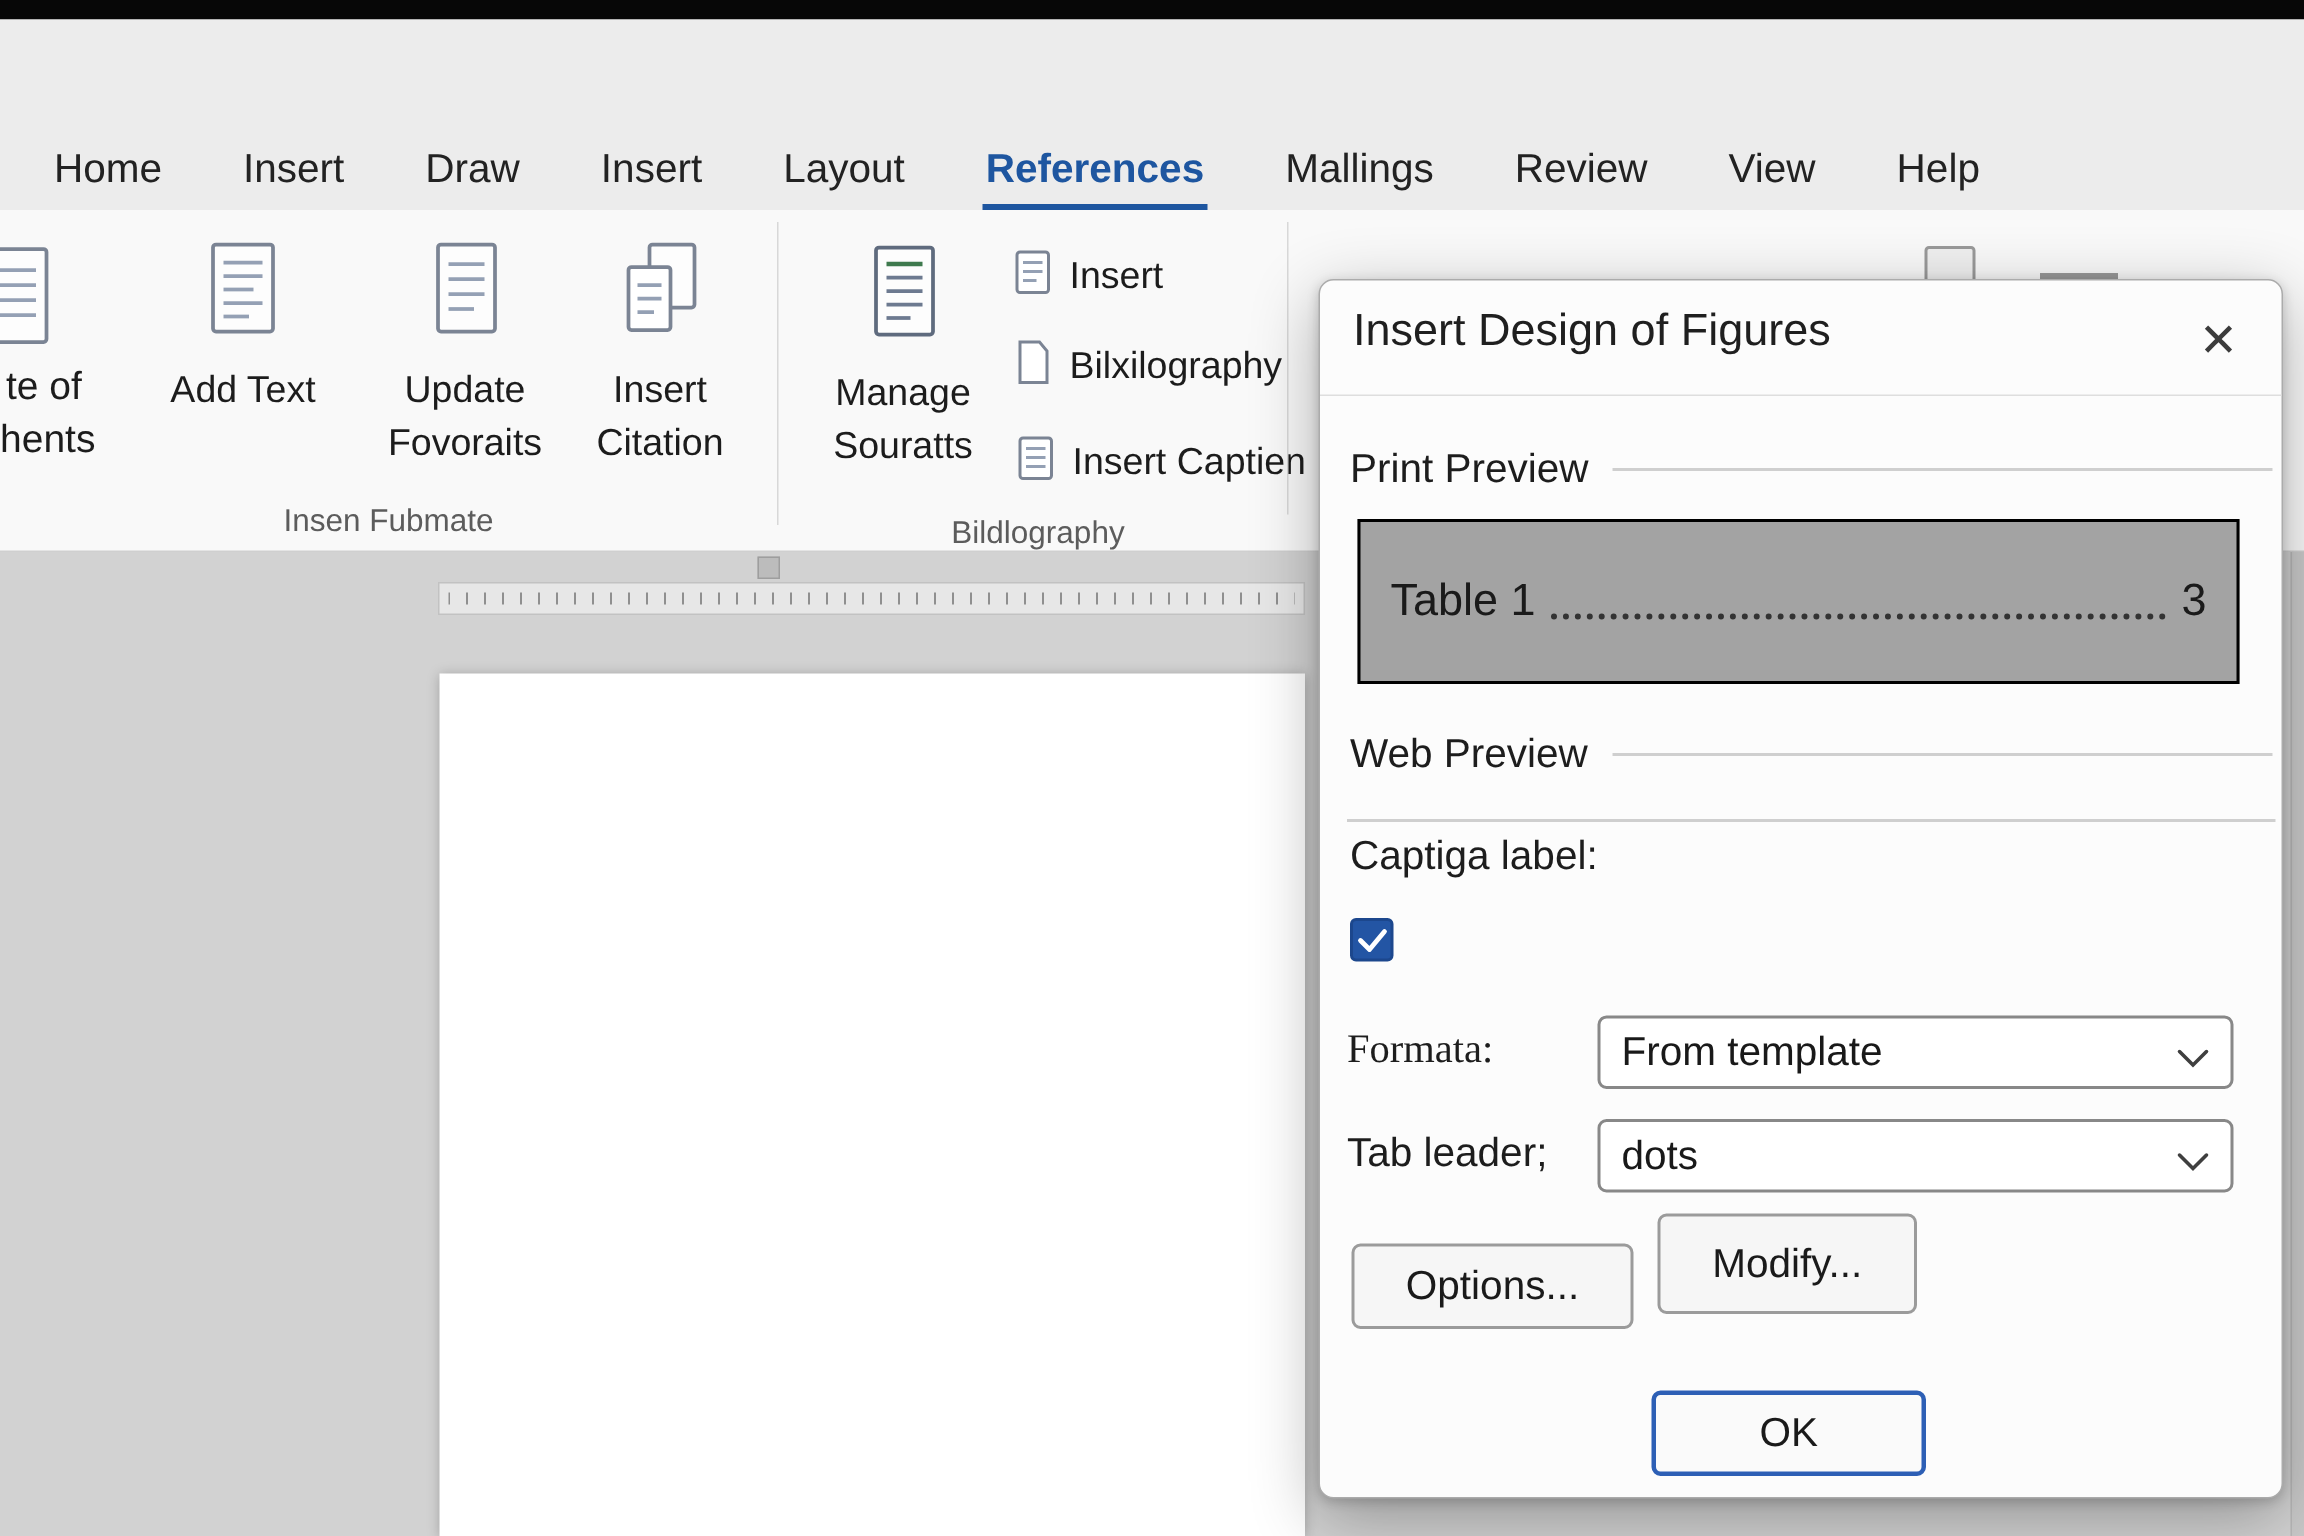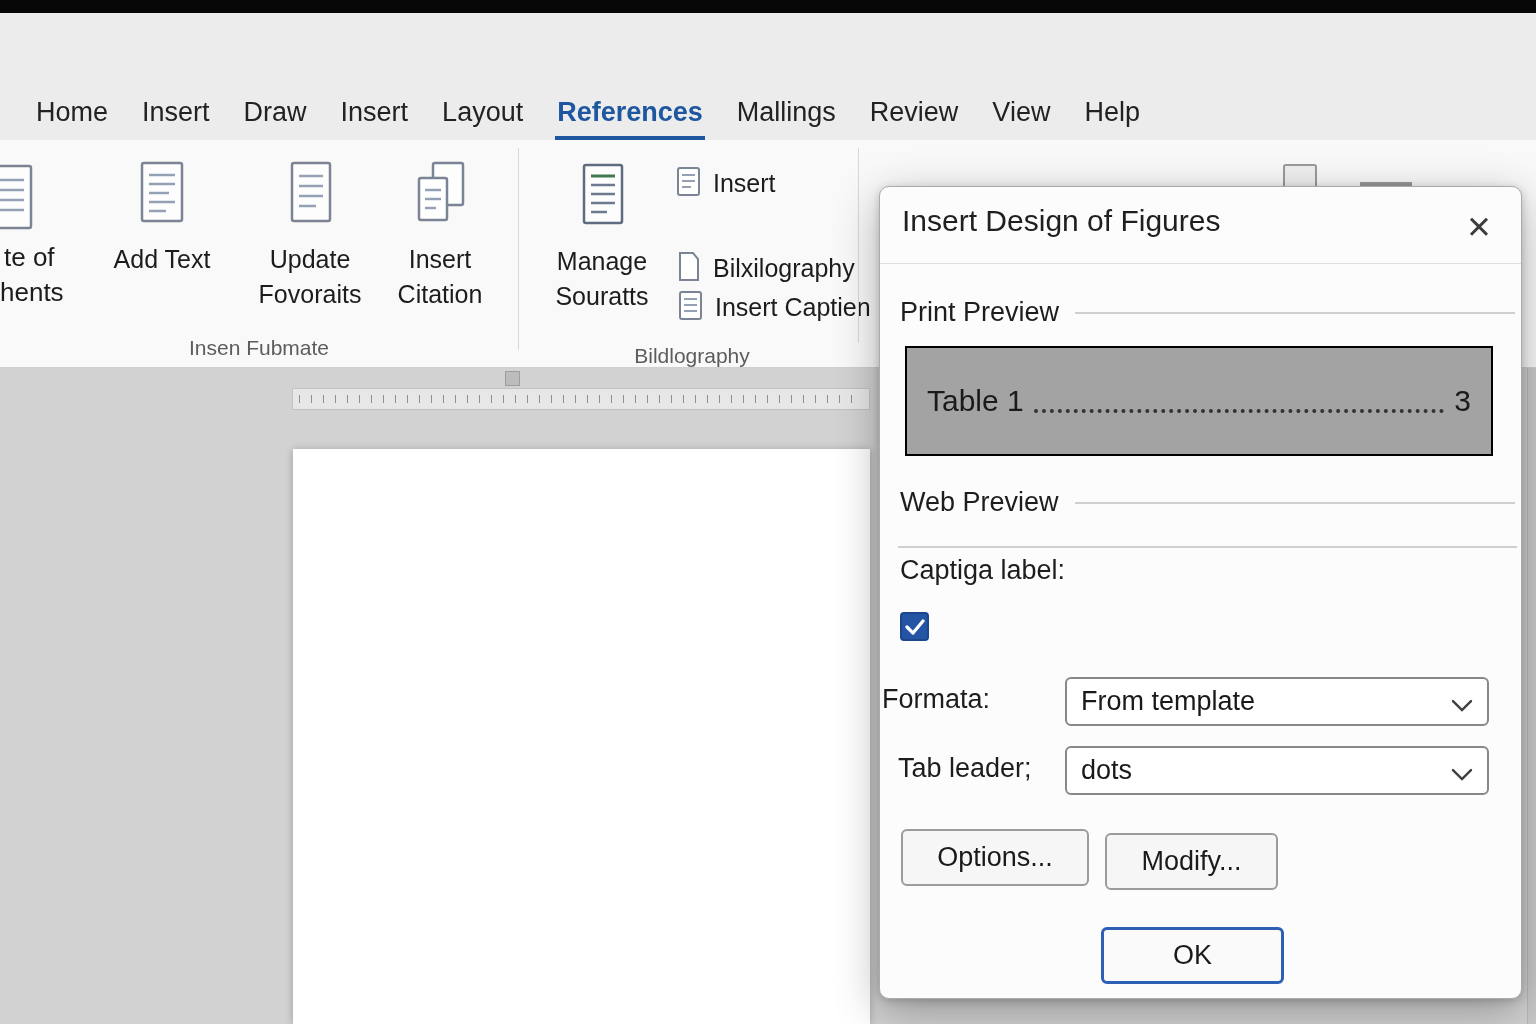--- a/index.html
+++ b/index.html
@@ -5,21 +5,21 @@
   * { margin:0; padding:0; box-sizing:border-box; }
   html,body { width:1536px; height:1024px; }
   body { font-family:"Liberation Sans","DejaVu Sans",sans-serif; background:#d6d6d6; }
   .screen { position:relative; width:1536px; height:1024px; overflow:hidden; background:#ececec; }
 
   
   .topbar { position:absolute; left:0; top:0; width:100%; height:13px; background:#070707; }
 
   
   .tabs { position:absolute; left:0; top:13px; width:100%; height:127px; background:#ececec;
-          display:flex; align-items:flex-end; padding:0 0 12px 36px; gap:34px; }
+          display:flex; align-items:flex-end; padding:0 0 12px 36px; gap:54px; }
   .tab { font-size:27px; color:#222; position:relative; white-space:nowrap; }
   .tab.active { color:#1e56a0; font-weight:bold; }
   .tab.active::after { content:""; position:absolute; left:-2px; right:-2px; bottom:-12px; height:4px; background:#1e56a0; }
 
   
   .ribbon { position:absolute; left:0; top:140px; width:100%; height:228px; background:#f9f9f9;
             border-bottom:1px solid #cfcfcf; }
   .ribbon > * { position:absolute; }
   .bigbtn { display:flex; flex-direction:column; align-items:center; gap:12px; text-align:center; }
   .bigbtn .lbl { font-size:25px; color:#1c1c1c; line-height:35px; }
@@ -58,31 +58,31 @@
   .preview-box { left:25px; top:159px; width:588px; height:110px; background:#a3a3a3; border:2px solid #000000;
                  display:flex; align-items:center; padding:0 20px; font-size:30px; color:#1a1a1a; }
   .leader { flex:1; margin:0 10px; height:0; border-bottom:4px dotted #333; transform:translateY(10px); }
   .dlg-sep-mid { left:18px; right:4px; top:359px; height:2px; background:#cfcfcf; }
   .caption-label { left:20px; top:368px; font-size:27px; color:#1d1d1d; }
   .chk-row { left:20px; top:425px; display:flex; align-items:center; gap:14px; }
   .checkbox { width:29px; height:29px; background:#2355a4; border:2px solid #1c478d; border-radius:4px;
               display:flex; align-items:center; justify-content:center; }
   .chk-label { font-size:27px; color:#161616; }
   .fld-label { font-size:27px; color:#1d1d1d; }
-  .lab-format { left:2px; top:497px; }
+  .lab-format { left:18px; top:497px;font-family:Liberation Serif, serif; }
   .lab-tab { left:18px; top:566px; }
   .dropdown { left:185px; width:424px; height:49px; background:#fff; border:2px solid #888; border-radius:6px;
               display:flex; align-items:center; padding:0 46px 0 14px; font-size:27px; color:#191919; }
   .dd-format { top:490px; }
   .dd-tab { top:559px; }
   .dd-chevron { position:absolute; right:14px; top:50%; transform:translateY(-45%); }
   .btn { display:flex; align-items:center; justify-content:center; background:#f6f6f6; border:2px solid #9b9b9b;
          border-radius:6px; font-size:27px; color:#1a1a1a; cursor:default; }
   .btn-options { left:21px; top:642px; width:188px; height:57px; }
-  .btn-modify { left:225px; top:646px; width:173px; height:57px; }
+  .btn-modify { left:225px; top:622px; width:173px; height:67px; }
   .btn-ok { left:221px; top:740px; width:183px; height:57px; border:3px solid #2d5fb5; background:#fafafa; }
   .btn-cancel { left:431px; top:742px; width:178px; height:56px; }
 </style>
 </head>
 <body>
 
 <div class="screen">
 
   <div class="topbar"></div>
 
@@ -177,21 +177,21 @@
         <svg width="25" height="31" viewBox="0 0 25 31">
           <rect x="2" y="2" width="21" height="27" rx="2" fill="#fff" stroke="#7b8494" stroke-width="2"></rect>
           <line x1="6" y1="9" x2="19" y2="9" stroke="#94a0b4" stroke-width="2"></line>
           <line x1="6" y1="15" x2="19" y2="15" stroke="#94a0b4" stroke-width="2"></line>
           <line x1="6" y1="21" x2="15" y2="21" stroke="#94a0b4" stroke-width="2"></line>
         </svg>
       </span>
       <span class="lbl">Insert</span>
     </div>
 
-    <div class="smallrow" style="left:676px; top:85px;margin-top:25px;">
+    <div class="smallrow" style="left:676px; top:85px;">
       <span>
         <svg width="25" height="33" viewBox="0 0 25 33">
           <path d="M4 3 h13 l5 6 v21 h-18 z" fill="#fff" stroke="#7b8494" stroke-width="2"></path>
         </svg>
       </span>
       <span class="lbl">Bilxilography</span>
     </div>
 
     <div class="smallrow" style="left:678px; top:150px;">
       <span>

